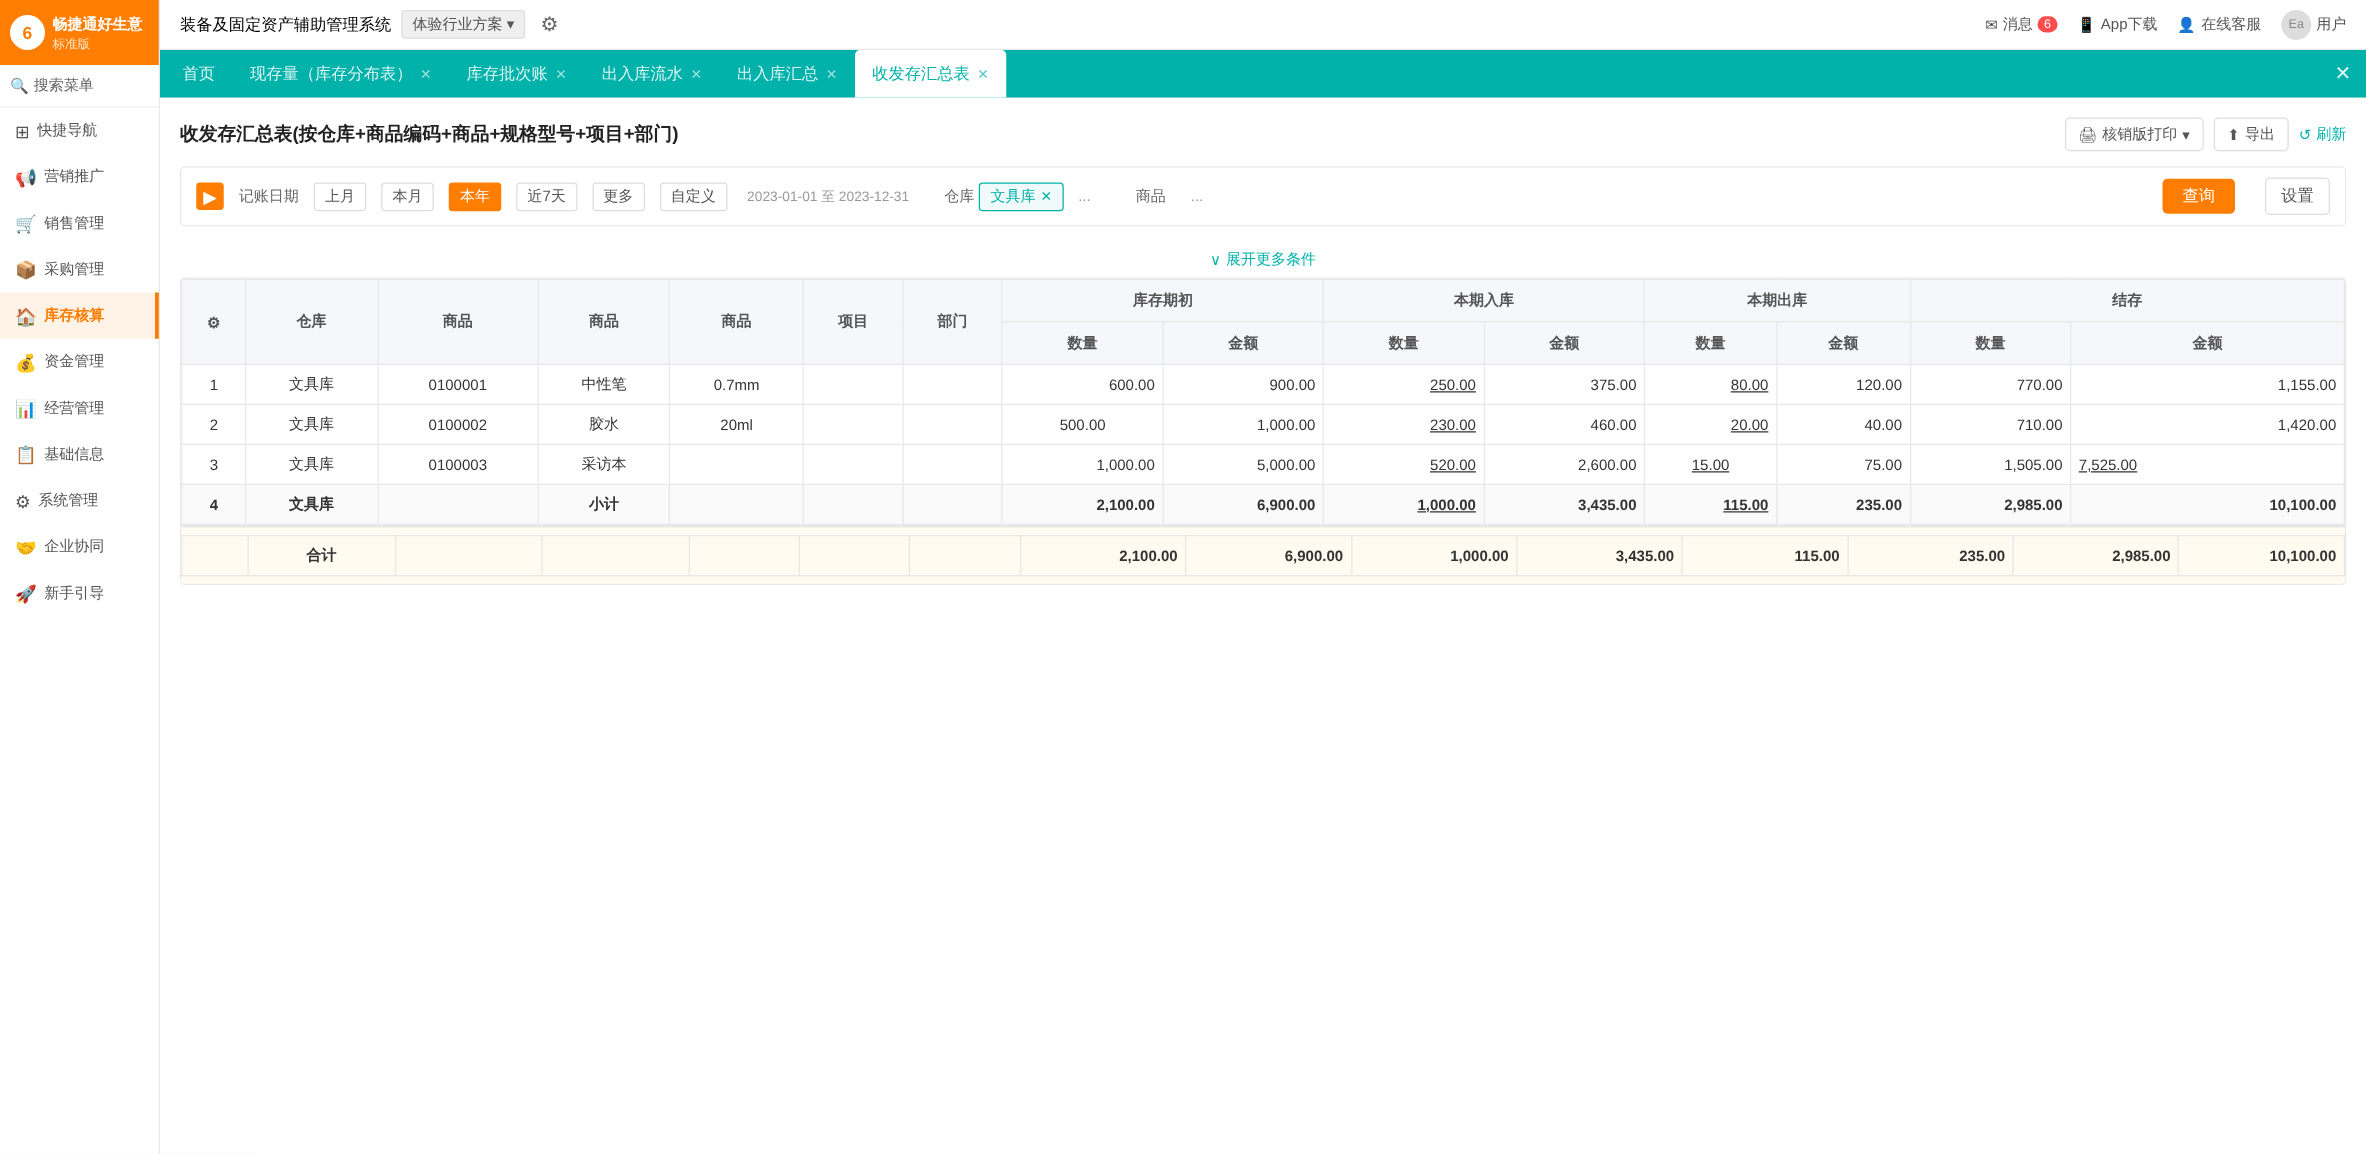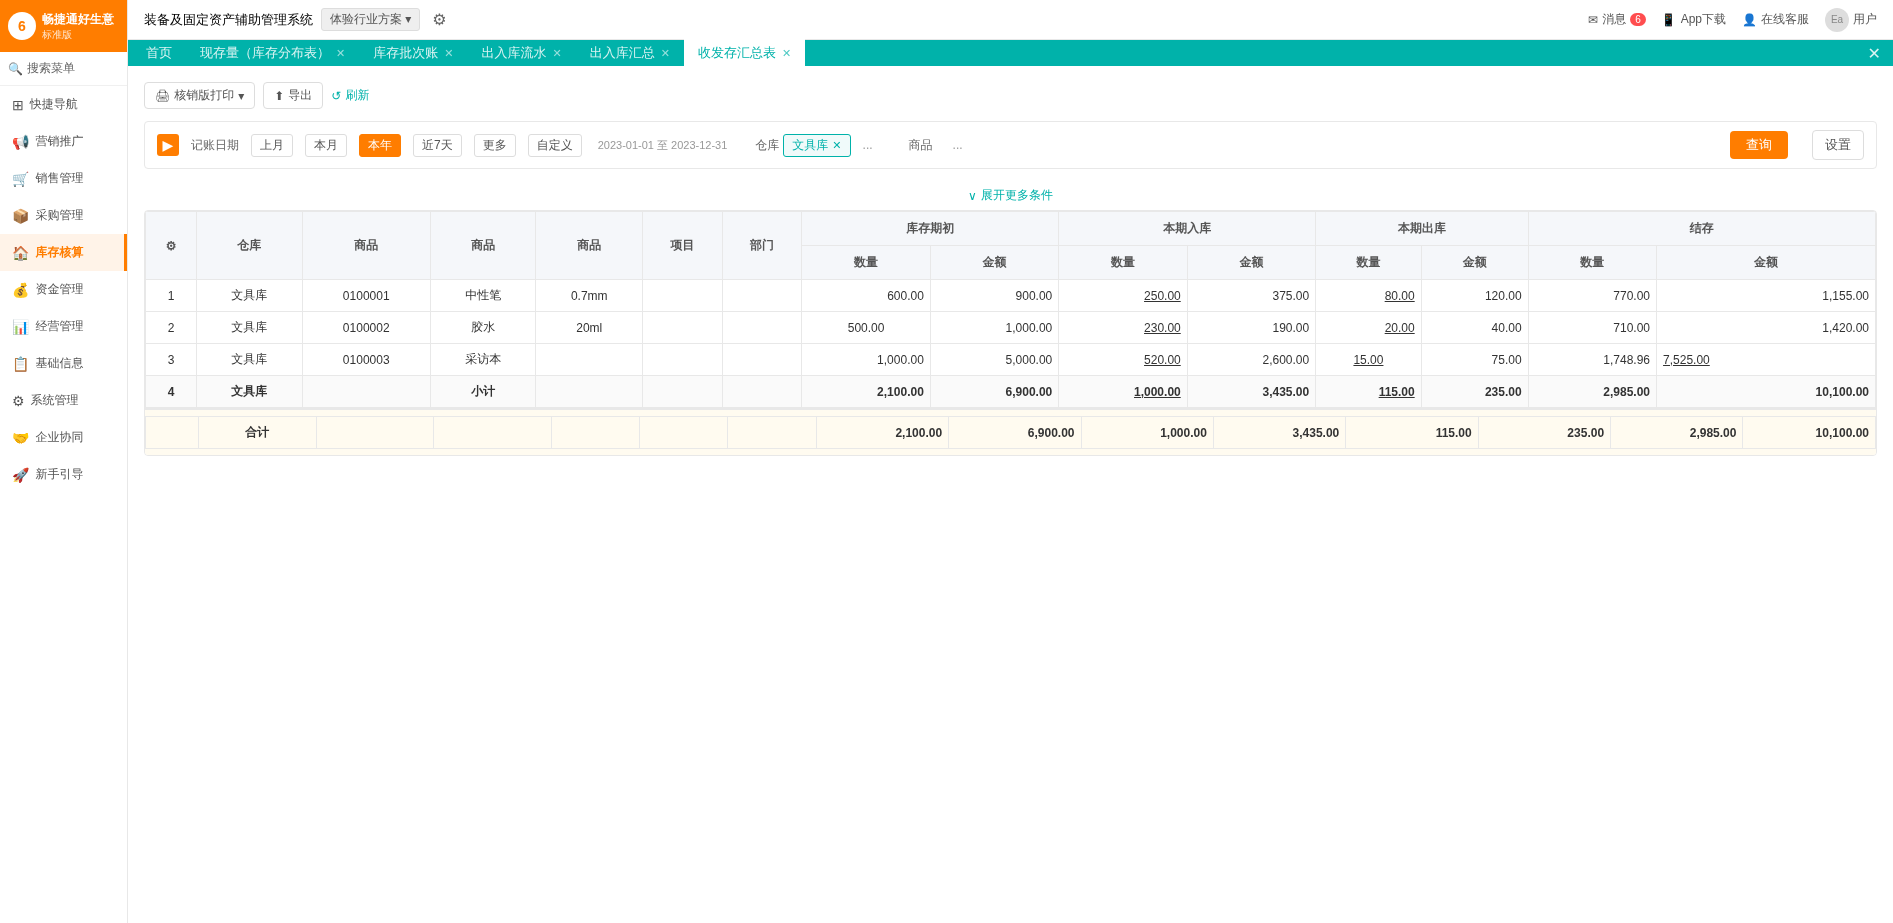--- a/index.html
+++ b/index.html
@@ -22,21 +22,21 @@
     .topbar-left { display: flex; align-items: center; gap: 8px; }
     .topbar-title { font-size: 13px; color: #000000; }
     .topbar-dropdown { border: 1px solid #ddd; border-radius: 3px; padding: 2px 8px; font-size: 12px; color: #555; cursor: pointer; }
     .topbar-settings { cursor: pointer; color: #666; font-size: 16px; padding: 4px; }
     .topbar-right { display: flex; align-items: center; gap: 16px; font-size: 12px; color: #555; }
     .topbar-right-item { display: flex; align-items: center; gap: 4px; cursor: pointer; }
     .badge { background: #ff4d4f; color: #fff; border-radius: 10px; padding: 1px 5px; font-size: 10px; }
     .user-avatar { width: 24px; height: 24px; background: #ddd; border-radius: 50%; display: flex; align-items: center; justify-content: center; font-size: 10px; color: #888; }
 
     
-    .tabbar { background: #00b2aa; display: flex; align-items: center; height: 26px; flex-shrink: 0; padding: 0 4px; position: relative; }
+    .tabbar { background: #00b2aa; display: flex; align-items: center; height: 38px; flex-shrink: 0; padding: 0 4px; position: relative; }
     .tab { display: flex; align-items: center; gap: 6px; padding: 0 14px; height: 38px; color: rgba(255,255,255,0.85); font-size: 13px; cursor: pointer; position: relative; }
     .tab.active { background: #fff; color: #00b2aa; border-radius: 4px 4px 0 0; }
     .tab-close { font-size: 11px; opacity: 0.7; cursor: pointer; }
     .tabbar-close-all { margin-left: auto; color: rgba(255,255,255,0.85); font-size: 16px; cursor: pointer; padding: 0 8px; }
 
     
     .page { flex: 1; overflow-y: auto; background: #f5f7fa; padding: 0; }
     .page-inner { background: #fff; margin: 0; padding: 16px; min-height: 100%; }
 
     
@@ -192,20 +192,21 @@
       <span>收发存汇总表</span>
       <span class="tab-close">✕</span>
     </div>
     <div class="tabbar-close-all">✕</div>
   </div>
 
   <div class="page">
     <div class="page-inner">
 
       <div class="page-header">
+        <h2 class="page-title">收发存汇总表(按仓库+商品编码+商品+规格型号+项目+部门)</h2>
         <div class="page-actions">
           <button class="page-action-btn">
             <span>🖨</span>
             <span>核销版打印</span>
             <span>▾</span>
           </button>
           <button class="page-action-btn">
             <span>⬆</span>
             <span>导出</span>
           </button>
@@ -301,41 +302,41 @@
     <td>2</td>
     <td style="">文具库</td>
     <td>0100002</td>
     <td style="">胶水</td>
     <td>20ml</td>
     <td></td>
     <td></td>
     <td style="">500.00</td>
     <td style="text-align:right;">1,000.00</td>
     <td style="text-align:right;text-decoration:underline;cursor:pointer;">230.00</td>
-    <td style="text-align:right;">190.00</td>
+    <td style="text-align:right;">460.00</td>
     <td style="text-align:right;text-decoration:underline;cursor:pointer;">20.00</td>
     <td style="text-align:right;">40.00</td>
     <td style="text-align:right;">710.00</td>
     <td style="text-align:right;padding-left:48px;">1,420.00</td>
   </tr>
               <tr>
     <td>3</td>
     <td style="">文具库</td>
     <td>0100003</td>
     <td style="">采访本</td>
     <td></td>
     <td></td>
     <td></td>
     <td style="text-align:right;">1,000.00</td>
     <td style="text-align:right;">5,000.00</td>
     <td style="text-align:right;text-decoration:underline;cursor:pointer;">520.00</td>
     <td style="text-align:right;">2,600.00</td>
     <td style="text-align:center;text-decoration:underline;cursor:pointer;">15.00</td>
     <td style="text-align:right;">75.00</td>
-    <td style="text-align:right;">1,748.96</td>
+    <td style="text-align:right;">1,505.00</td>
     <td style="text-align:left;text-decoration:underline;">7,525.00</td>
   </tr>
               <tr class="subtotal">
     <td>4</td>
     <td style="font-weight:bold;">文具库</td>
     <td></td>
     <td style="font-weight:bold;">小计</td>
     <td></td>
     <td></td>
     <td></td>

